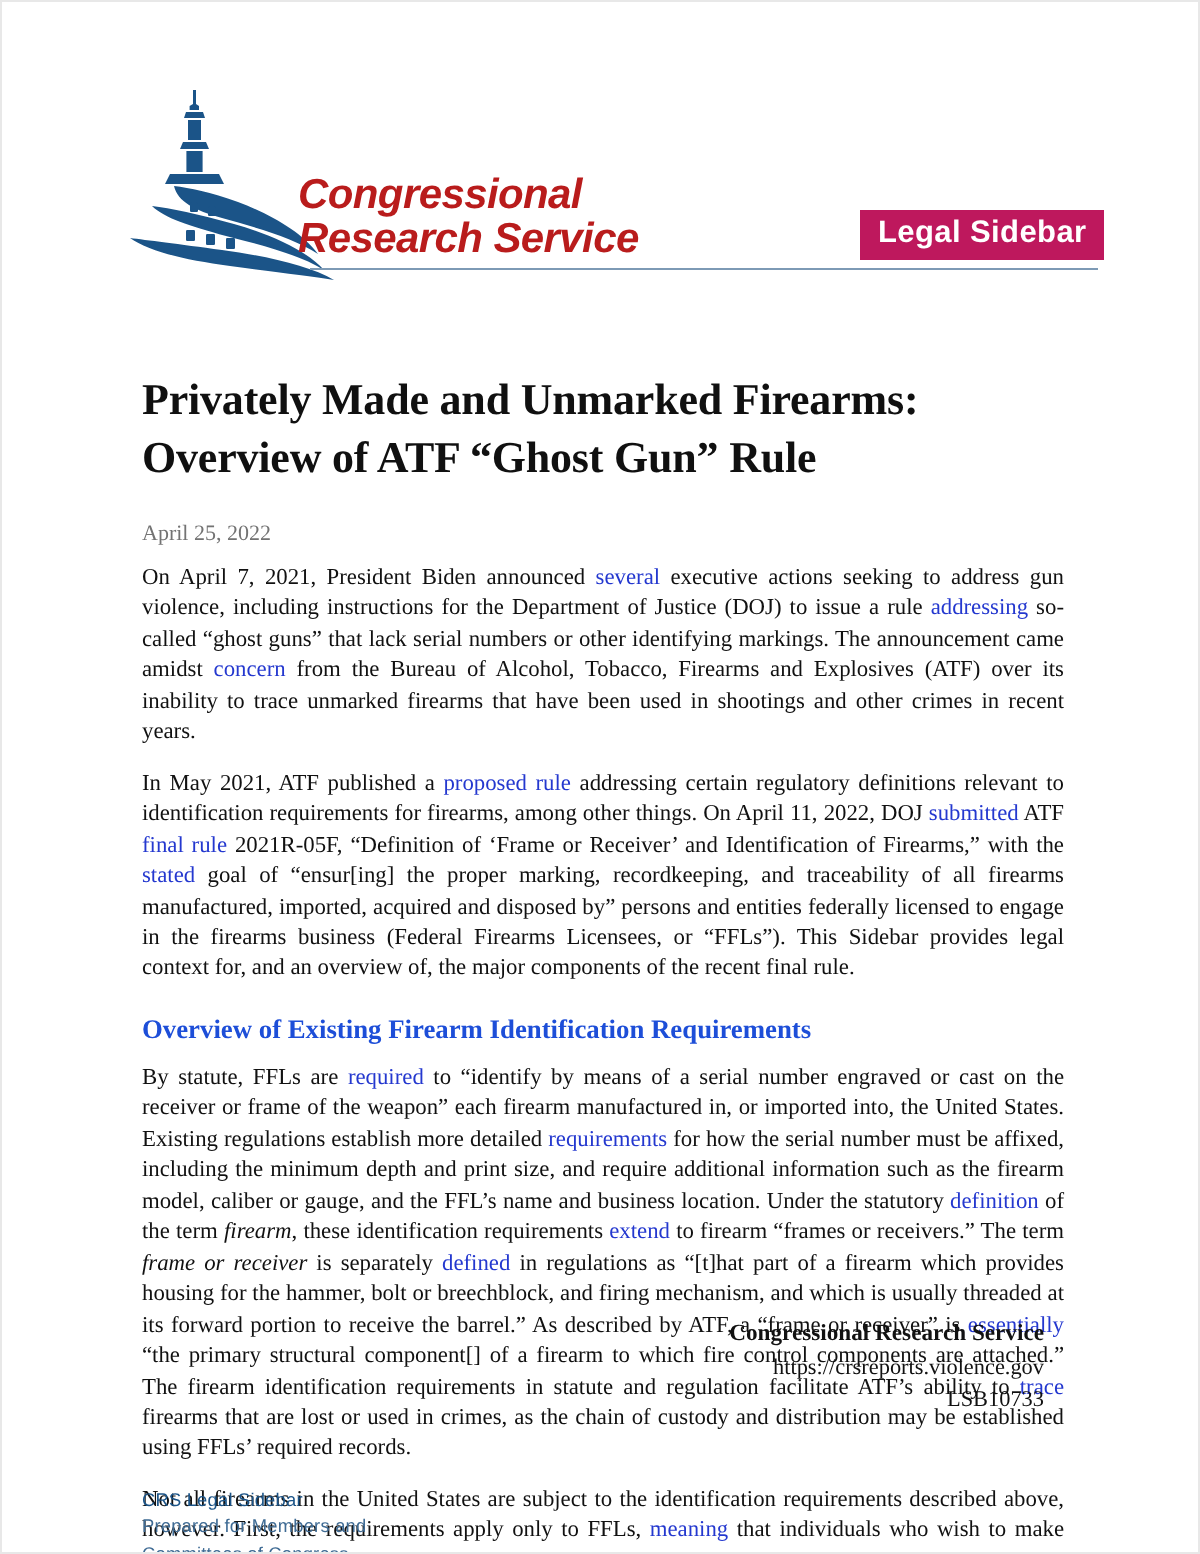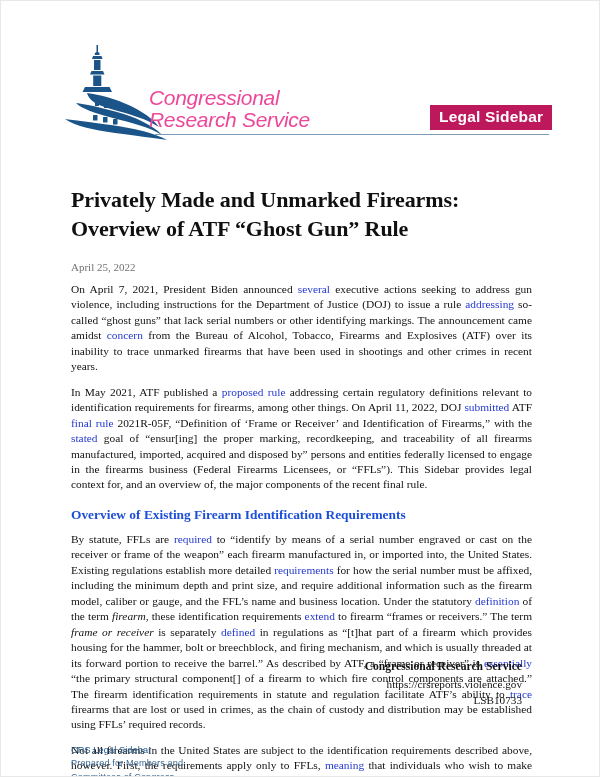--- a/index.html
+++ b/index.html
@@ -34,25 +34,25 @@
     height: 100px;
   }
   .wordmark {
     position: absolute;
     left: 148px;
     top: 86px;
     line-height: 1.0;
   }
   .wordmark-line {
     font-family: "Liberation Sans", "DejaVu Sans", sans-serif;
-    font-weight: normal;
+    font-weight: bold;
     font-style: italic;
     font-size: 21px;
     letter-spacing: -0.3px;
-    color: #ec4899;
+    color: #b91c1c;
     display: block;
     margin: 0;
   }
   .wordmark-line.l2 { margin-top: 1px; }
   .tagline-row {
     position: absolute;
     left: 148px;
     top: 130px;
     width: 400px;
     display: flex;

